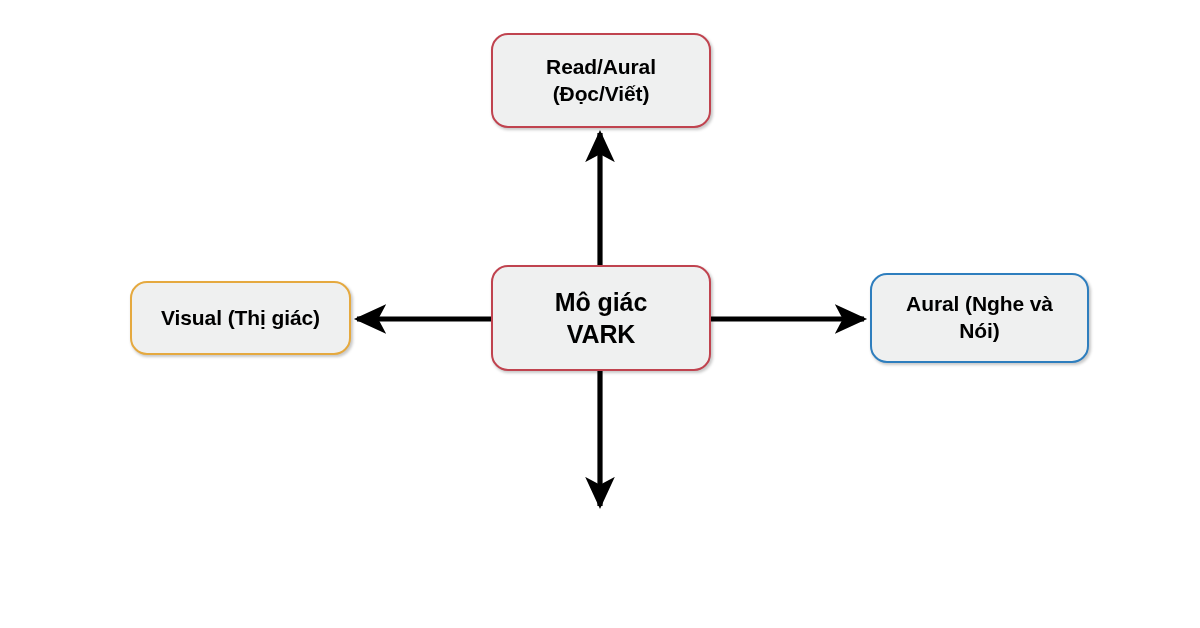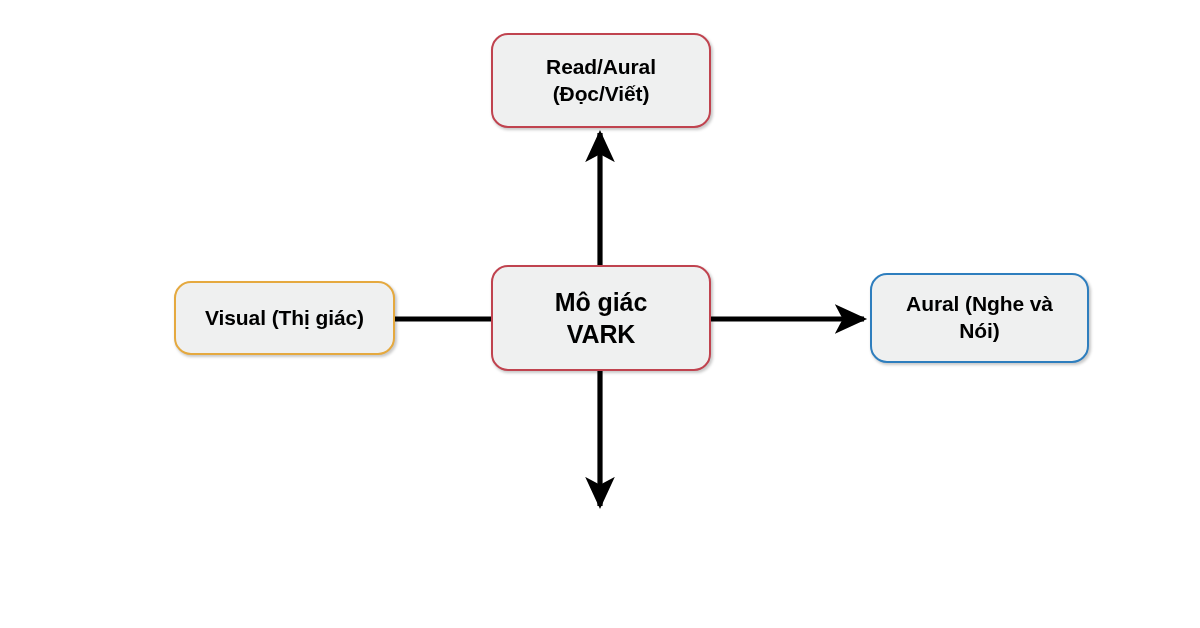--- a/index.html
+++ b/index.html
@@ -78,21 +78,20 @@
   }
 
   
   #node-visual {
     left: 130px;
     top: 281px;
     width: 221px;
     height: 74px;
     border-color: #e5a93f;
     font-size: 21px;
-    margin-left: 44px;
   }
 
   
   #node-aural {
     left: 870px;
     top: 273px;
     width: 219px;
     height: 90px;
     border-color: #2e7ebe;
     font-size: 21px;

